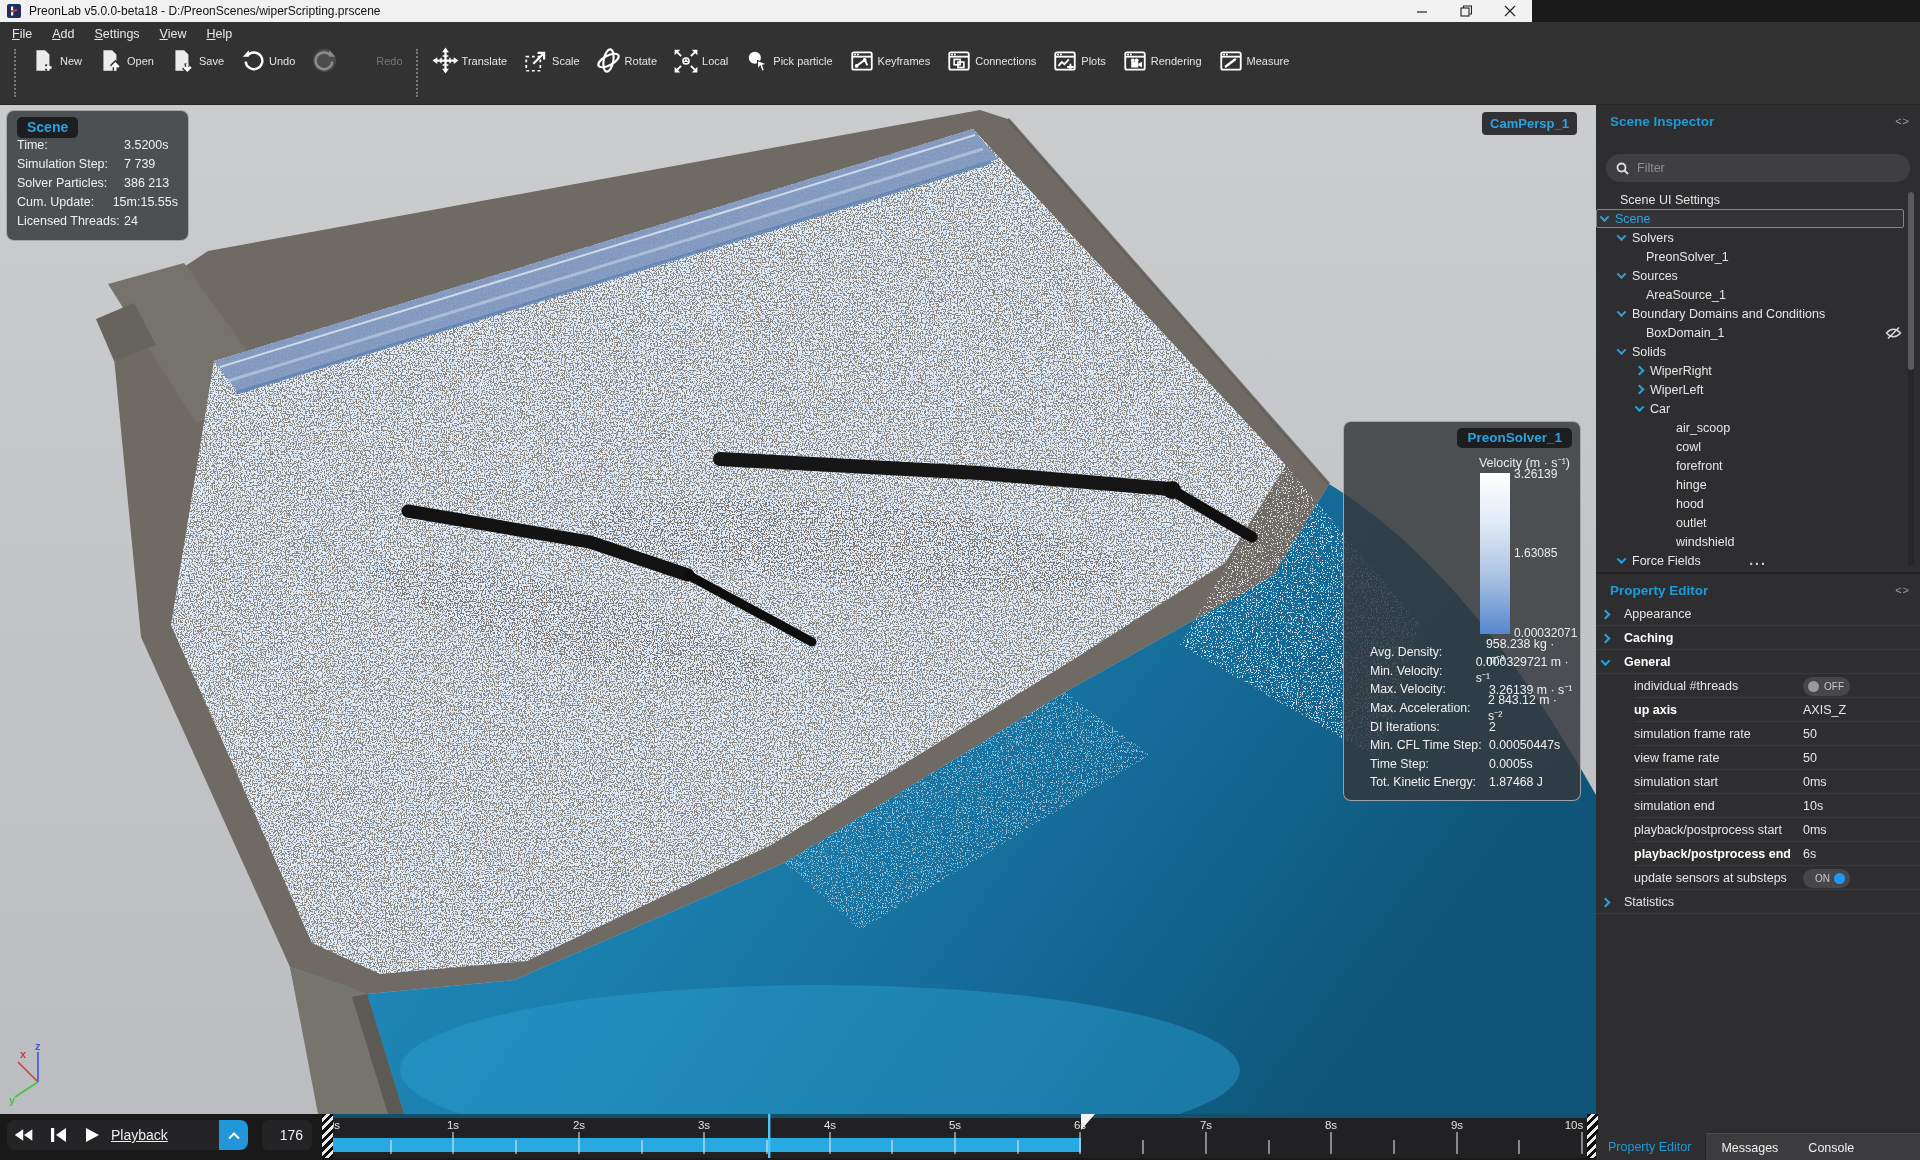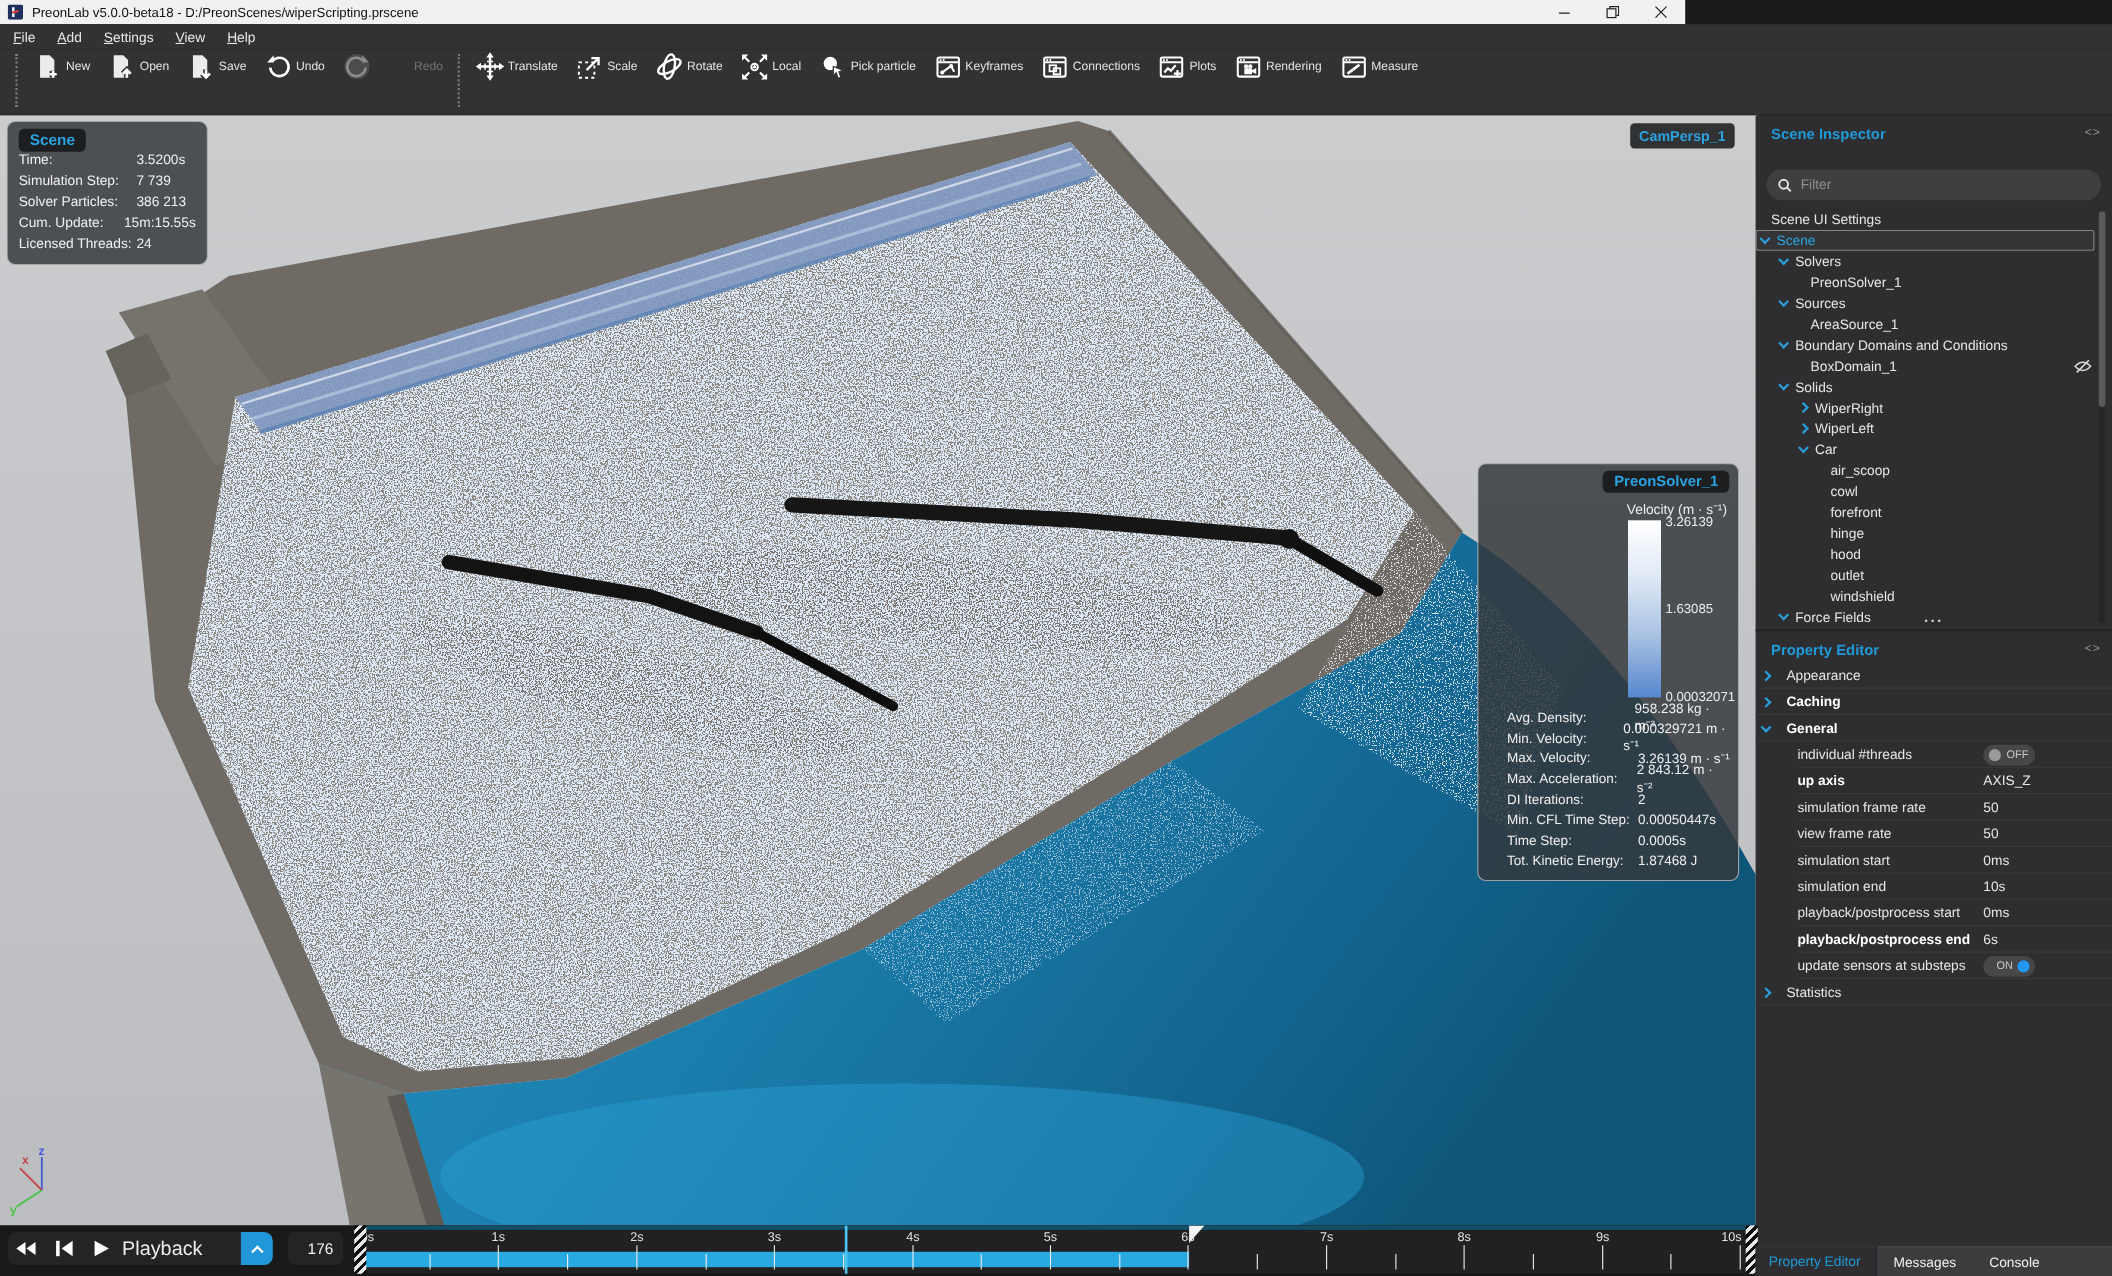--- a/index.html
+++ b/index.html
@@ -69,22 +69,22 @@
                border-radius:14px; display:flex; align-items:center; padding:0 10px; }
   .filterbox input { background:transparent; border:none; outline:none; color:#dcdcdc; font-size:12.5px;
                      width:240px; margin-left:8px; }
   .filterbox input::placeholder { color:#8f8f8f; }
 
   .tree { position:absolute; left:0; top:85px; width:318px; height:376px; overflow:hidden; }
   .trow { height:19px; display:flex; align-items:center; font-size:12.5px; color:#e6e6e6; white-space:nowrap; }
   .chev { width:7px; height:7px; border:solid #2a9fdd; border-width:0 2px 2px 0; margin:0 7px 0 4px; flex:none; }
   .cd { transform:rotate(45deg) translate(-1px,-1px); }
   .cr { transform:rotate(-45deg); }
-  .t0 { padding-left:14px; } .c0 { padding-left:0; } .c1 { padding-left:18px; }
-  .t2 { padding-left:50px; } .c2 { padding-left:36px; } .t3 { padding-left:68px; }
+  .t0 { padding-left:24px; } .c0 { padding-left:0; } .c1 { padding-left:18px; }
+  .t2 { padding-left:50px; } .c2 { padding-left:36px; } .t3 { padding-left:68px;margin-left:12px; }
   .trow.sel { color:#2ba3e2; border:1px solid #858585; border-radius:2px; width:308px; background:#343436; }
   .eyeoff { margin-left:auto; margin-right:12px; }
   .vscroll { position:absolute; left:312px; top:87px; width:6px; height:374px; background:#262628; border-radius:3px; }
   .vthumb { position:absolute; left:0; top:0; width:6px; height:178px; background:#5a5a5c; border-radius:3px; }
   .splitdots { position:absolute; left:0; top:449px; width:324px; text-align:center; color:#cccccc;
                font-weight:bold; font-size:14px; letter-spacing:2px; line-height:12px; }
 
   .pehead { top:467px; border-top:2px solid #222224; }
   .props { position:absolute; left:0; top:497px; width:324px; }
   .prow { position:relative; height:24px; display:flex; align-items:center; font-size:12.5px; color:#e6e6e6; }
@@ -101,21 +101,21 @@
   .tog.off .dot { background:#9a9a9a; margin:0 5px 0 5px; }
   .tog.on  { justify-content:flex-end; }
   .tog.on .txt { margin-right:4px; }
   .tog.on .dot { background:#2196f3; margin-right:5px; }
 
   
   .bottombar { position:absolute; left:0; top:1114px; width:1598px; height:46px; background:#191919; }
   .controls { position:absolute; left:7px; top:6px; width:241px; height:30px; background:#242426;
               border-radius:8px; display:flex; align-items:center; }
   .pbtn { width:34px; height:30px; display:flex; align-items:center; justify-content:center; }
-  .pblabel { color:#ededed; font-size:18px; margin-left:2px; }
+  .pblabel { color:#ededed; font-size:14px; margin-left:2px;text-decoration:underline; }
   .expbtn { position:absolute; right:0; top:0; width:29px; height:30px; background:#2196d8;
             border-radius:0 8px 8px 0; display:flex; align-items:center; justify-content:center; }
   .expbtn .chevup { width:8px; height:8px; border:solid #fff; border-width:0 2.5px 2.5px 0;
                     transform:rotate(-135deg) translate(-2px,-2px); }
   .framebox { position:absolute; left:262px; top:6px; width:50px; height:30px; background:#242426;
               border-radius:6px; color:#f2f2f2; font-size:14px; display:flex; align-items:center;
               justify-content:flex-end; padding-right:9px; }
   .tl-wrap { position:absolute; left:322px; top:0; width:1276px; height:46px; }
   .tl-handle { position:absolute; top:0; width:11px; height:44px;
                background:repeating-linear-gradient(135deg,#0e0e0e 0 3px,#e8e8e8 3px 6px); }

